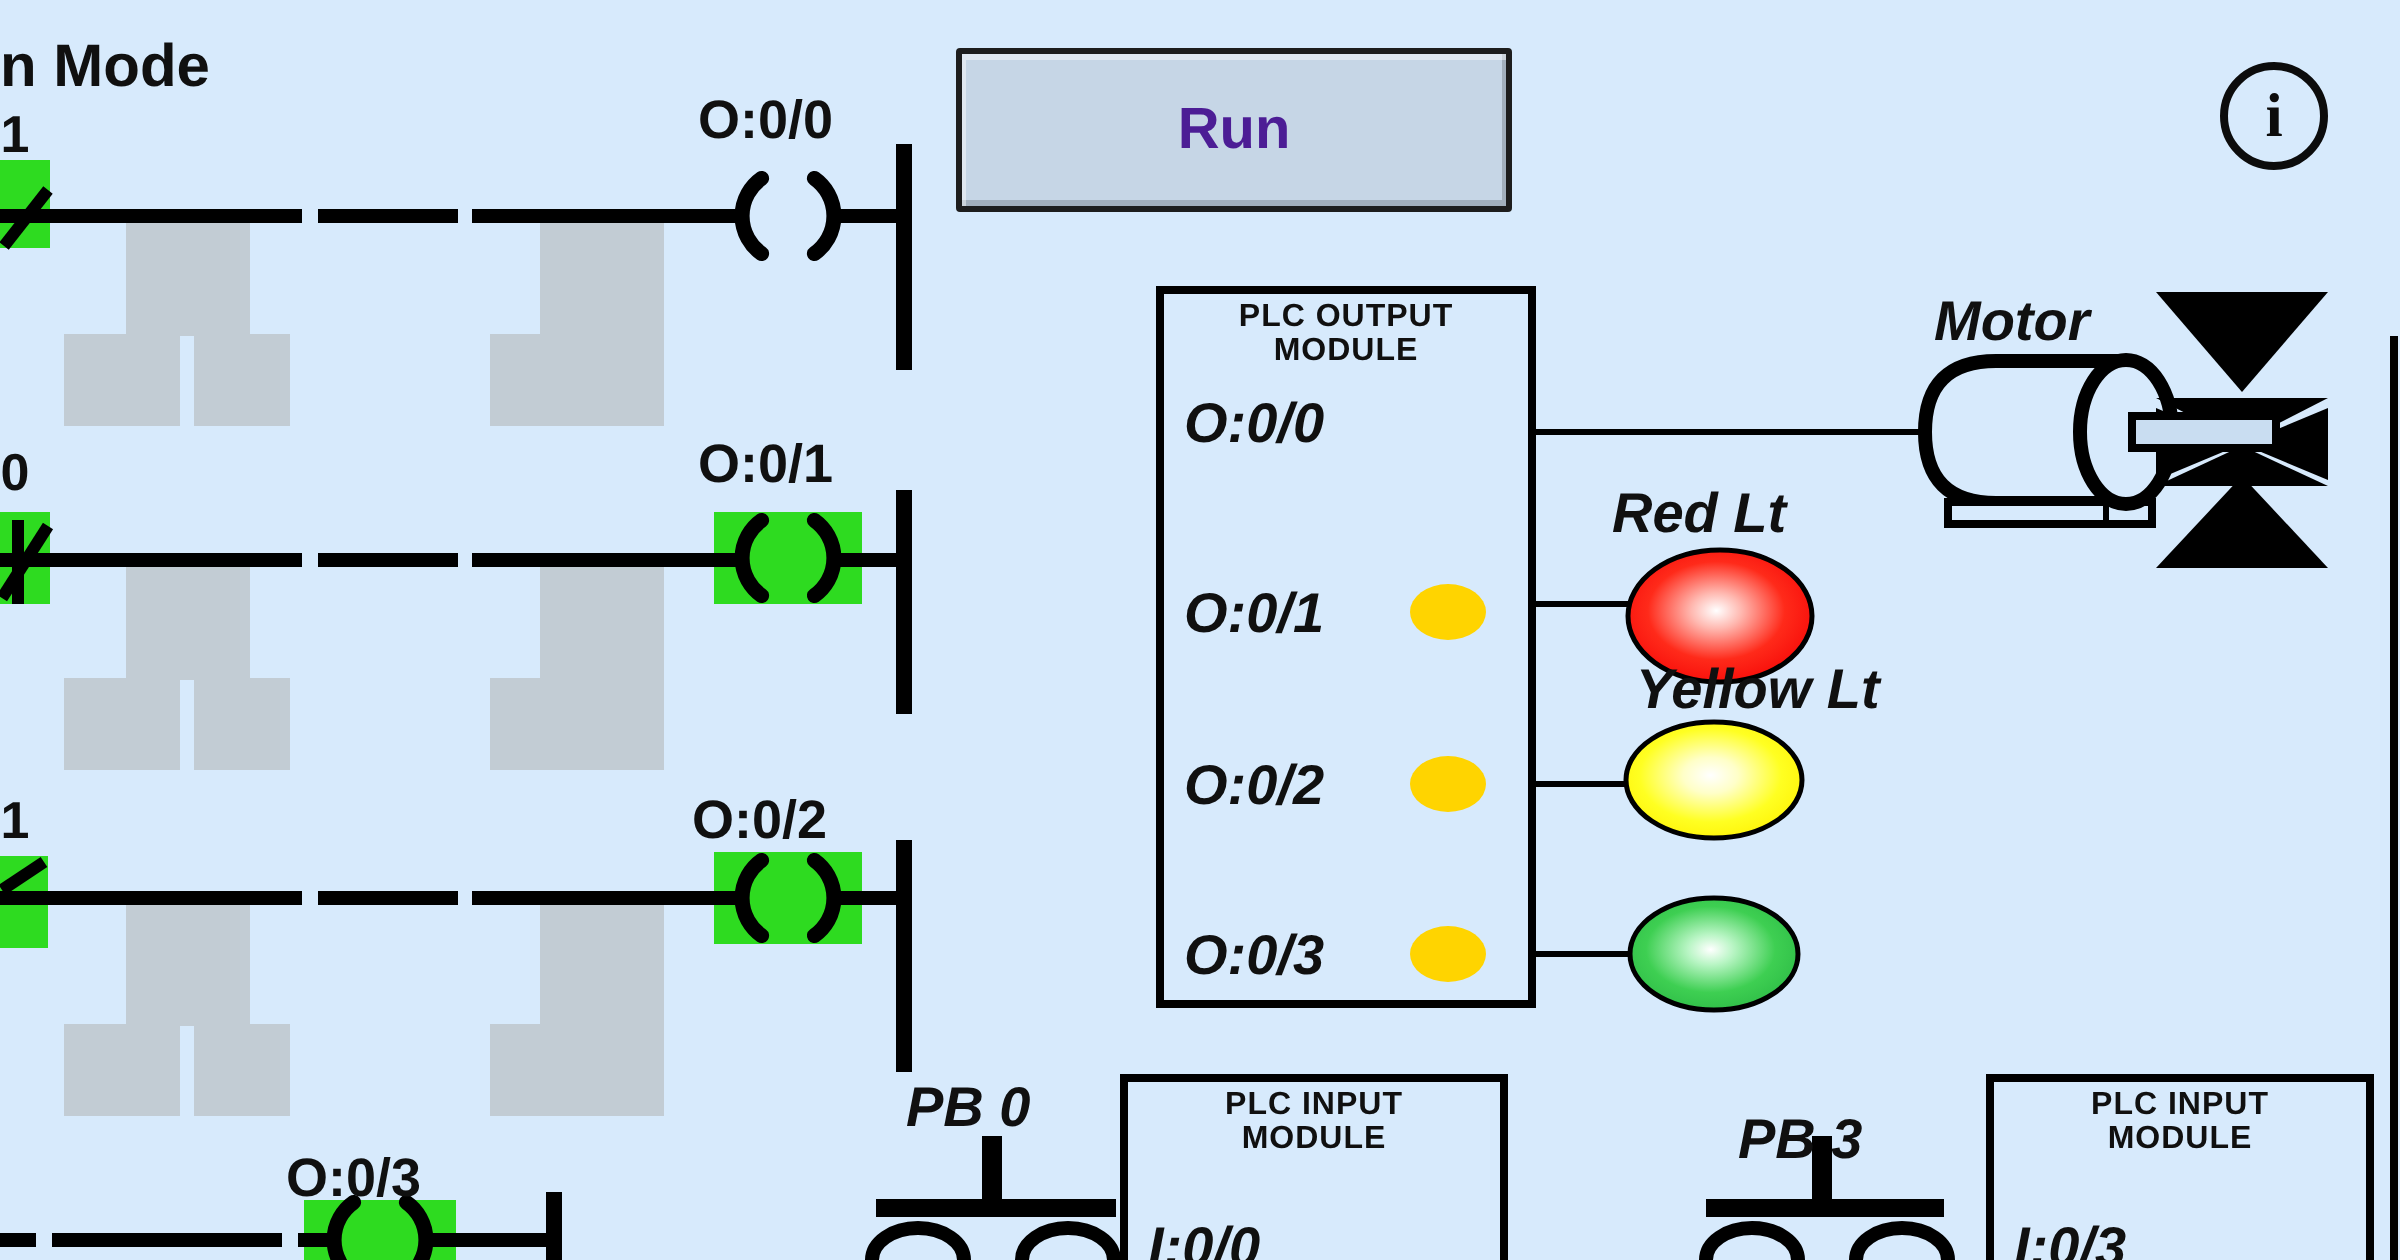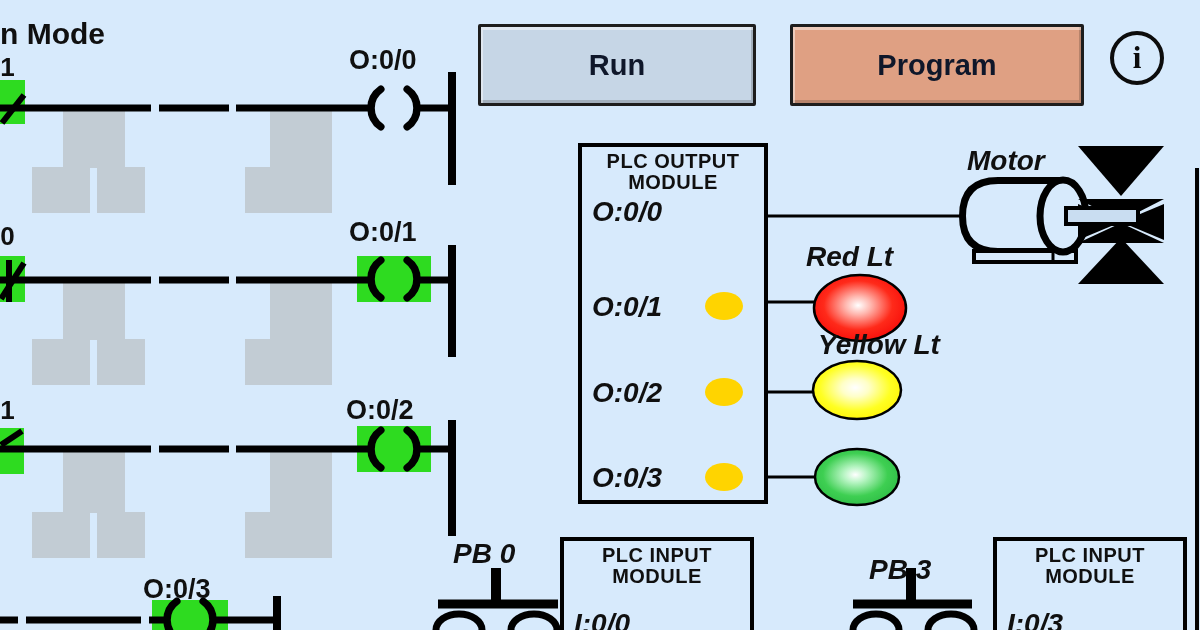--- a/index.html
+++ b/index.html
@@ -5,27 +5,27 @@
   html,body{margin:0;padding:0;}
   body{
     width:1200px;height:630px;overflow:hidden;position:relative;
     background:#d7eafc;
     font-family:"Liberation Sans", sans-serif;
   }
   #stage{position:absolute;left:0;top:12px;width:1024px;height:630px;padding-left:40px;}
   svg#wires{position:absolute;left:0;top:0;z-index:0;}
   .lbl{position:absolute;z-index:2;font-weight:700;color:#101010;white-space:nowrap;line-height:1.05;}
   .sz30{font-size:30px;} .sz28{font-size:28px;font-style:italic;} .sz27{font-size:27px;}
-  .sz26{font-size:26px;} .sz20{font-size:20px;}
+  .sz26{font-size:26px;} .sz20{font-size:16px;}
   .center{text-align:center;}
   .btn{
     position:absolute;z-index:3;top:12px;height:76px;
     border:3px solid #1d1d1d;border-radius:2px;
     display:flex;align-items:center;justify-content:center;
-    font-weight:700;font-size:29px;color:#0f172a;cursor:pointer;
+    font-weight:700;font-size:29px;color:#4c1d95;cursor:pointer;
     box-shadow:inset 2px 3px 0 rgba(255,255,255,.45), inset -2px -3px 0 rgba(0,0,0,.18);
   }
   #run-btn{left:478px;width:272px;background:#c6d6e6;}
   #program-btn{left:790px;width:288px;background:#dfa083;}
   #info-btn{
     position:absolute;z-index:3;left:1110px;top:19px;width:46px;height:46px;
     border:4px solid #0c0c0c;border-radius:50%;background:transparent;
     display:flex;align-items:center;justify-content:center;
     font-family:"Liberation Serif", serif;font-weight:700;font-size:31px;color:#0c0c0c;cursor:pointer;
   }
@@ -207,21 +207,20 @@
 
 <div class="lbl sz26" style="left:-7px;top:211px;">/0</div>
 <div class="lbl sz27" style="left:349px;top:206px;">O:0/1</div>
 
 <div class="lbl sz26" style="left:-7px;top:385px;">/1</div>
 <div class="lbl sz27" style="left:346px;top:384px;">O:0/2</div>
 
 <div class="lbl sz27" style="left:143px;top:563px;">O:0/3</div>
 
 <div class="btn" id="run-btn">Run</div>
-<div class="btn" id="program-btn">Program</div>
 <div id="info-btn">i</div>
 
 <div class="lbl sz20 center modtitle" style="left:580px;top:139px;width:186px;">
   <div>PLC OUTPUT</div>
   <div>MODULE</div>
 </div>
 <div class="lbl sz28" style="left:592px;top:185px;">O:0/0</div>
 <div class="lbl sz28" style="left:592px;top:280px;">O:0/1</div>
 <div class="lbl sz28" style="left:592px;top:366px;">O:0/2</div>
 <div class="lbl sz28" style="left:592px;top:451px;">O:0/3</div>

